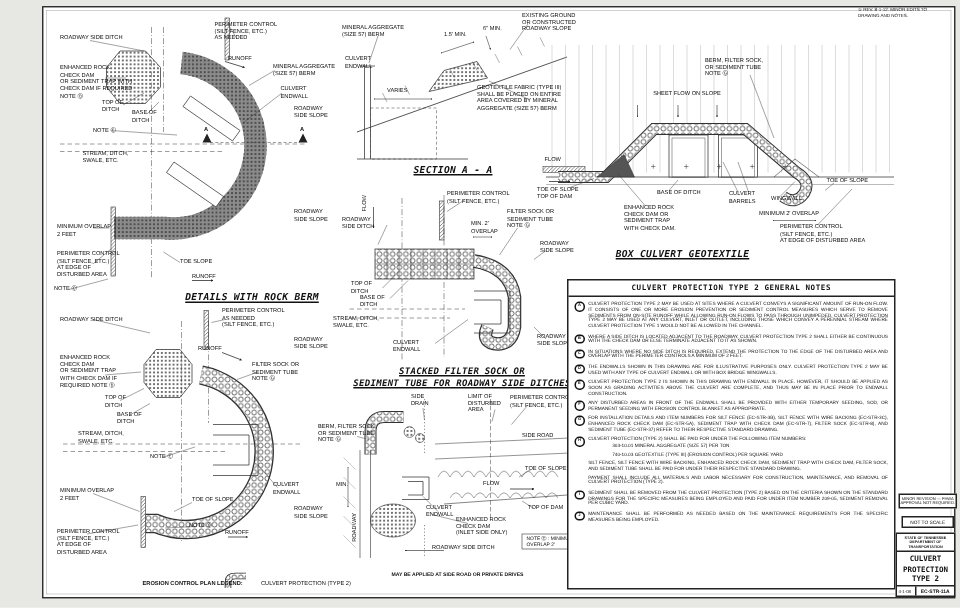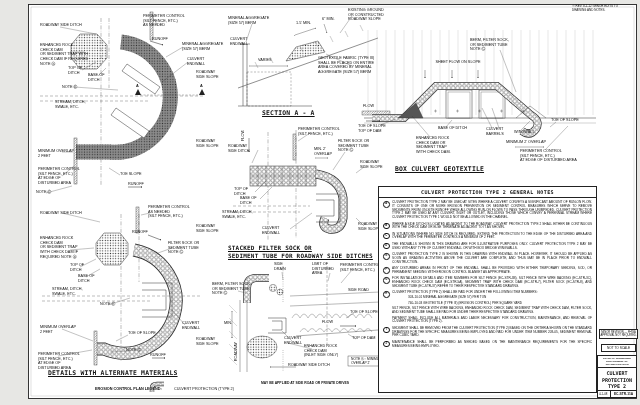--- a/index.html
+++ b/index.html
@@ -2,22 +2,22 @@
 <html><head>
 <meta charset="utf-8">
 <style>
   html,body{margin:0;padding:0;background:#e7e7e4;}
   #page{position:relative;width:640px;height:405px;overflow:hidden;
         font-family:"Liberation Sans",sans-serif;color:#111;}
   #linework{position:absolute;left:0;top:0;}
   .lbl{position:absolute;font-size:3.8px;line-height:1.22;white-space:pre-line;color:#111;}
   .vlbl{writing-mode:vertical-rl;transform:rotate(180deg);}
   .dtitle{position:absolute;font-family:"DejaVu Sans Mono",monospace;font-weight:bold;
-          font-size:6.4px;line-height:1.3;text-align:left;text-decoration:underline;
-          white-space:pre-line;letter-spacing:.2px;}
+          font-size:6.4px;line-height:1.3;text-align:center;text-decoration:underline;
+          white-space:pre-line;letter-spacing:.2px;font-style:italic;}
   .dsub{position:absolute;font-size:3.4px;text-align:center;font-weight:bold;}
   
   #notes{position:absolute;left:378px;top:186px;width:219px;height:207px;
          background:#fff;border:1px solid #222;box-sizing:border-box;}
   #notes .hdr{border-bottom:1px solid #222;font-family:"DejaVu Sans Mono",monospace;
          font-weight:bold;font-size:5px;text-align:center;padding:2px 0;letter-spacing:.4px;}
   #notes .body{padding:3px 4px;}
   .note{display:flex;gap:2.5px;margin-bottom:2.6px;font-size:3.15px;line-height:1.2;}
   .nid{flex:0 0 4.6px;width:4.6px;height:4.6px;border:.5px solid #111;border-radius:50%;
        font-size:2.7px;line-height:4.4px;text-align:center;font-weight:bold;}
@@ -220,20 +220,21 @@
 2 FEET</div>
   <div class="lbl" style="left:38px;top:167px">PERIMETER CONTROL
 (SILT FENCE, ETC.)
 AT EDGE OF
 DISTURBED AREA</div>
   <div class="lbl" style="left:120px;top:172px">TOE SLOPE</div>
   <div class="lbl" style="left:128px;top:182px">RUNOFF</div>
   <div class="lbl" style="left:36px;top:190px">NOTE Ⓒ</div>
   <div class="lbl" style="left:136px;top:84px;font-weight:bold">A</div>
   <div class="lbl" style="left:200px;top:84px;font-weight:bold">A</div>
+  <div class="dtitle" style="left:103px;top:194px;width:130px">DETAILS WITH ROCK BERM</div>
 
   <div class="lbl" style="left:228px;top:16px">MINERAL AGGREGATE
 (SIZE 57) BERM</div>
   <div class="lbl" style="left:230px;top:37px">CULVERT
 ENDWALL</div>
   <div class="lbl" style="left:348px;top:8px">EXISTING GROUND
 OR CONSTRUCTED
 ROADWAY SLOPE</div>
   <div class="lbl" style="left:296px;top:21px">1.5' MIN.</div>
   <div class="lbl" style="left:322px;top:17px">6" MIN.</div>
@@ -345,21 +346,20 @@
 2 FEET</div>
   <div class="lbl" style="left:128px;top:331px">TOE OF SLOPE</div>
   <div class="lbl" style="left:196px;top:337px">ROADWAY
 SIDE SLOPE</div>
   <div class="lbl" style="left:126px;top:348px">NOTE Ⓒ</div>
   <div class="lbl" style="left:150px;top:353px">RUNOFF</div>
   <div class="lbl" style="left:38px;top:352px">PERIMETER CONTROL
 (SILT FENCE, ETC.)
 AT EDGE OF
 DISTURBED AREA</div>
-  <div class="dtitle" style="left:48px;top:369px;width:195px">DETAILS WITH ALTERNATE MATERIALS</div>
 
   <div id="notes">
     <div class="hdr">CULVERT PROTECTION TYPE 2 GENERAL NOTES</div>
     <div class="body">
       <div class="note">
         <span class="nid">A</span>
         <span class="ntxt">CULVERT PROTECTION TYPE 2 MAY BE USED AT SITES WHERE A CULVERT CONVEYS A SIGNIFICANT AMOUNT OF RUN-ON FLOW. IT CONSISTS OF ONE OR MORE EROSION PREVENTION OR SEDIMENT CONTROL MEASURES WHICH SERVE TO REMOVE SEDIMENTS FROM ON-SITE RUNOFF WHILE ALLOWING RUN-ON FLOWS TO PASS THROUGH UNIMPEDED. CULVERT PROTECTION TYPE 2 MAY BE USED AT ANY CULVERT, INLET OR OUTLET, INCLUDING THOSE WHICH CONVEY A PERENNIAL STREAM WHERE CULVERT PROTECTION TYPE 1 WOULD NOT BE ALLOWED IN THE CHANNEL.</span>
       </div>
       <div class="note">
         <span class="nid">B</span>

